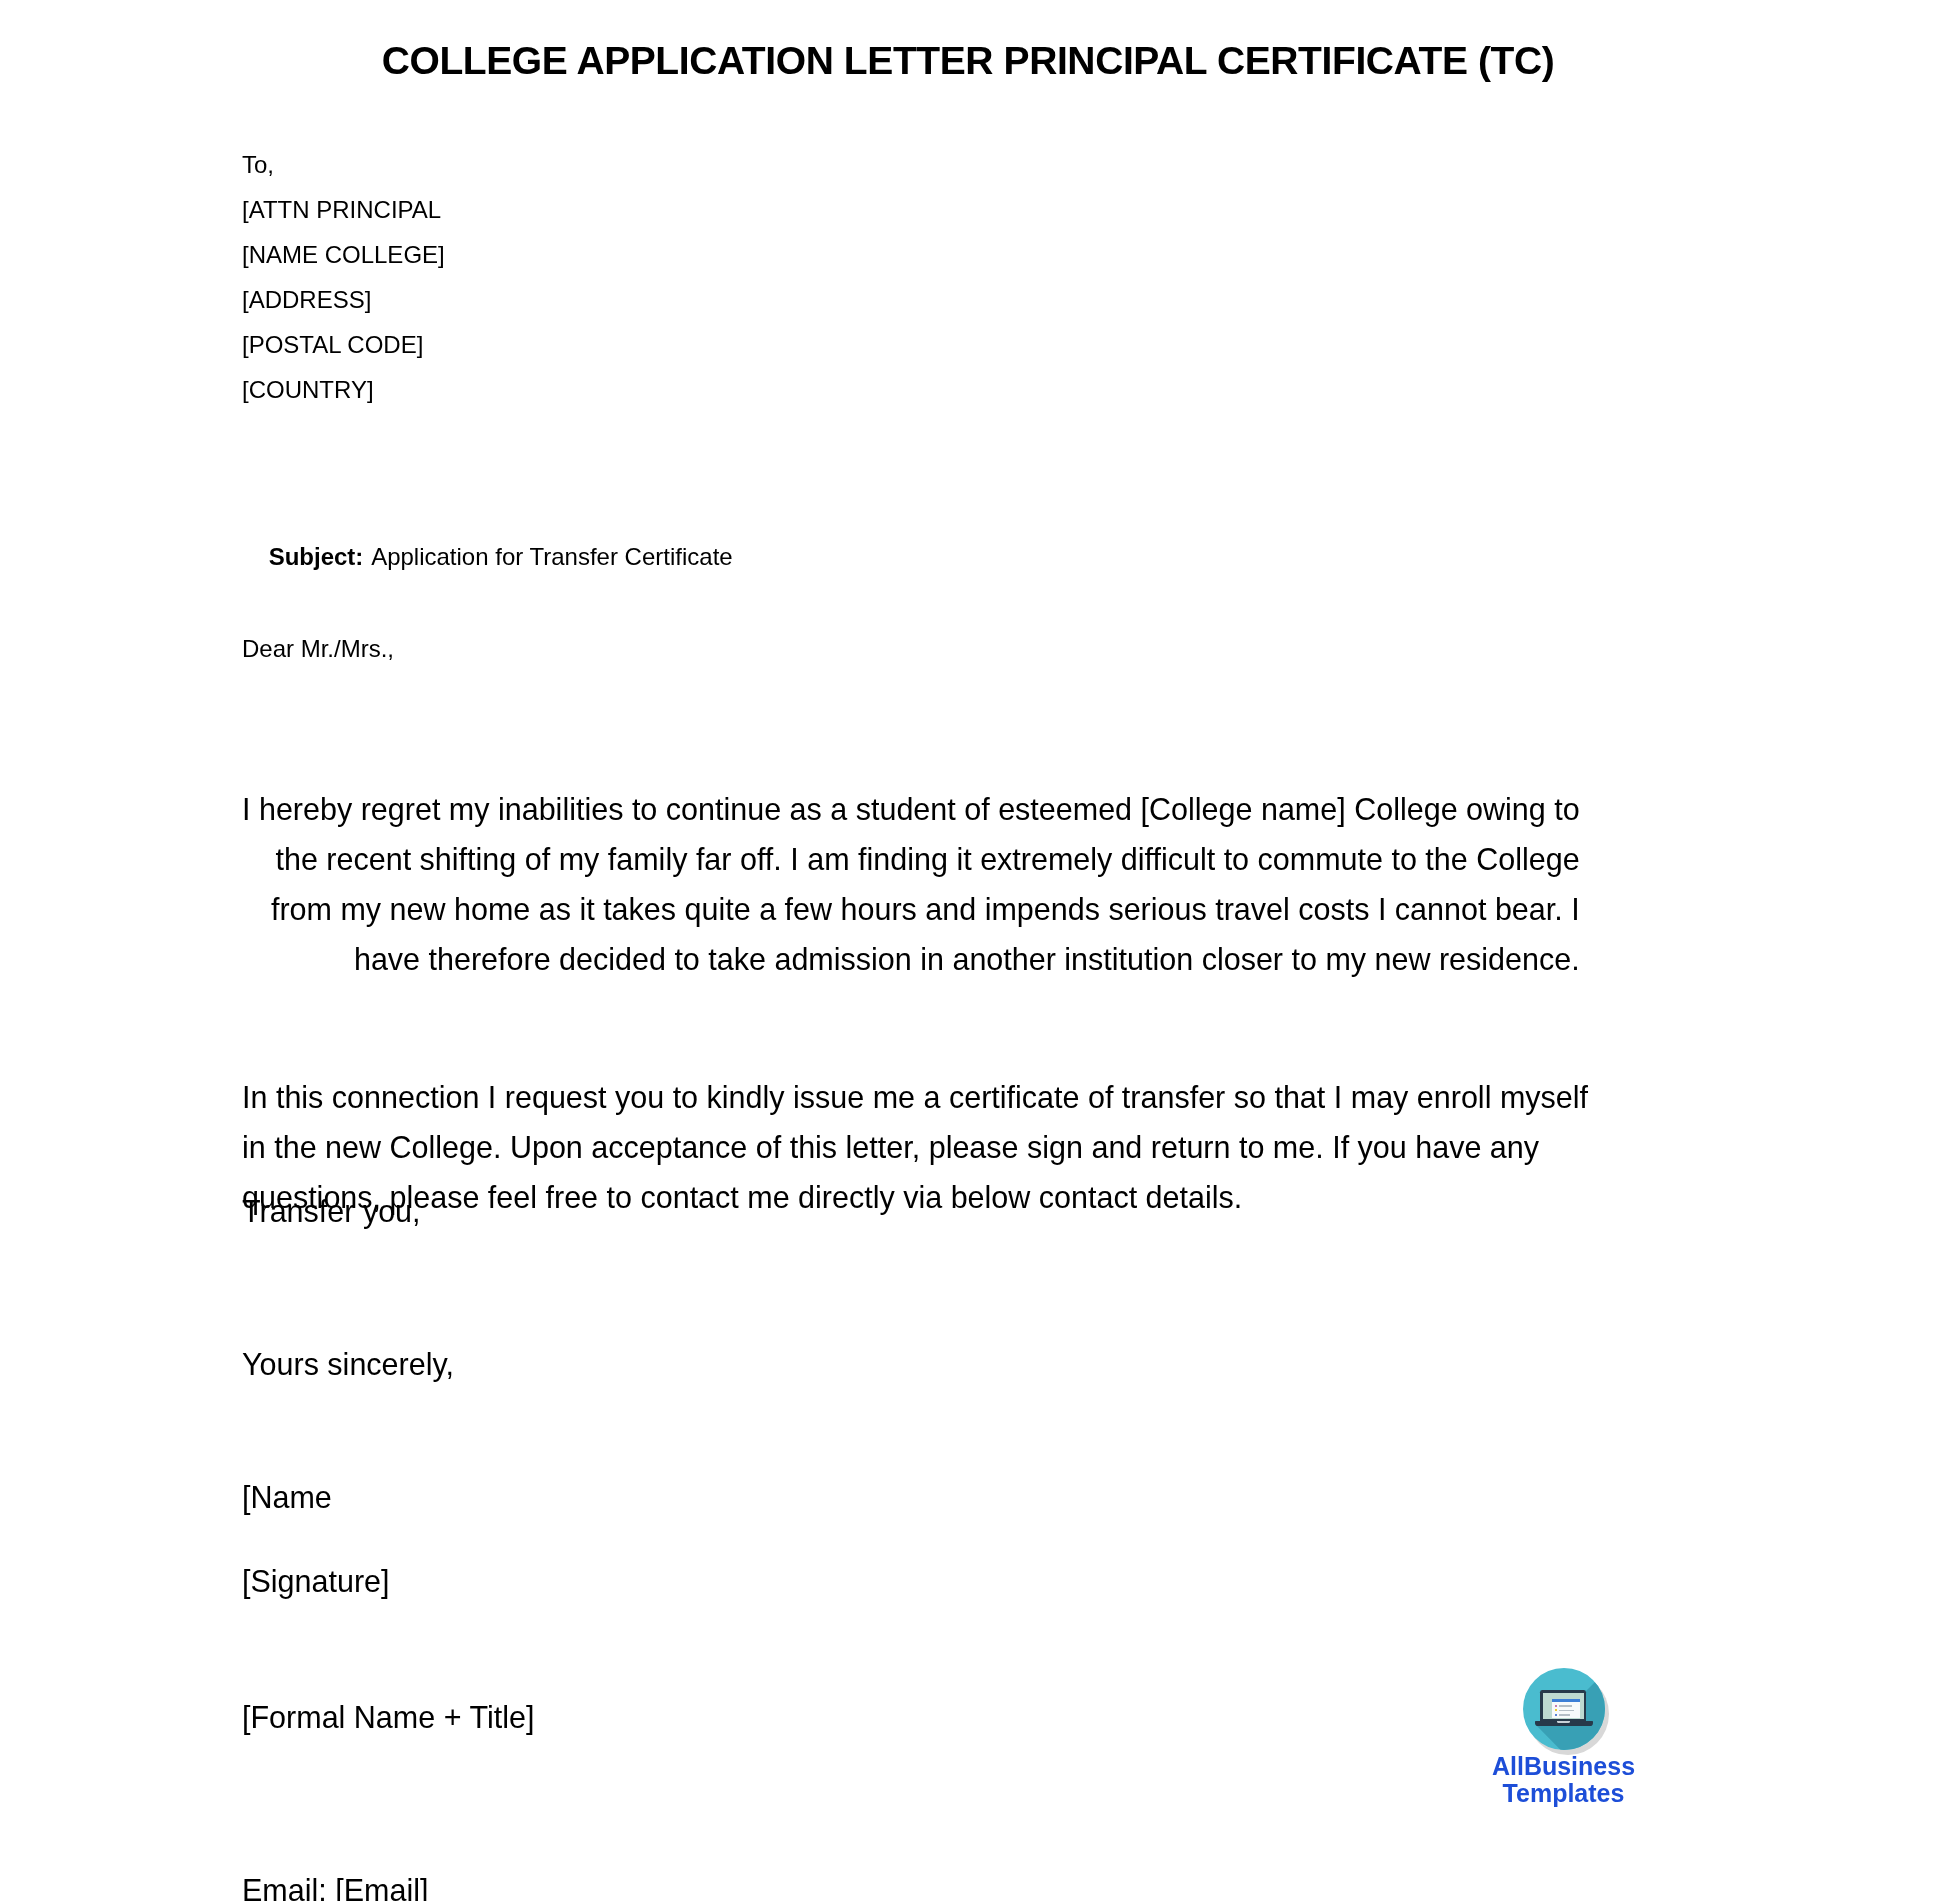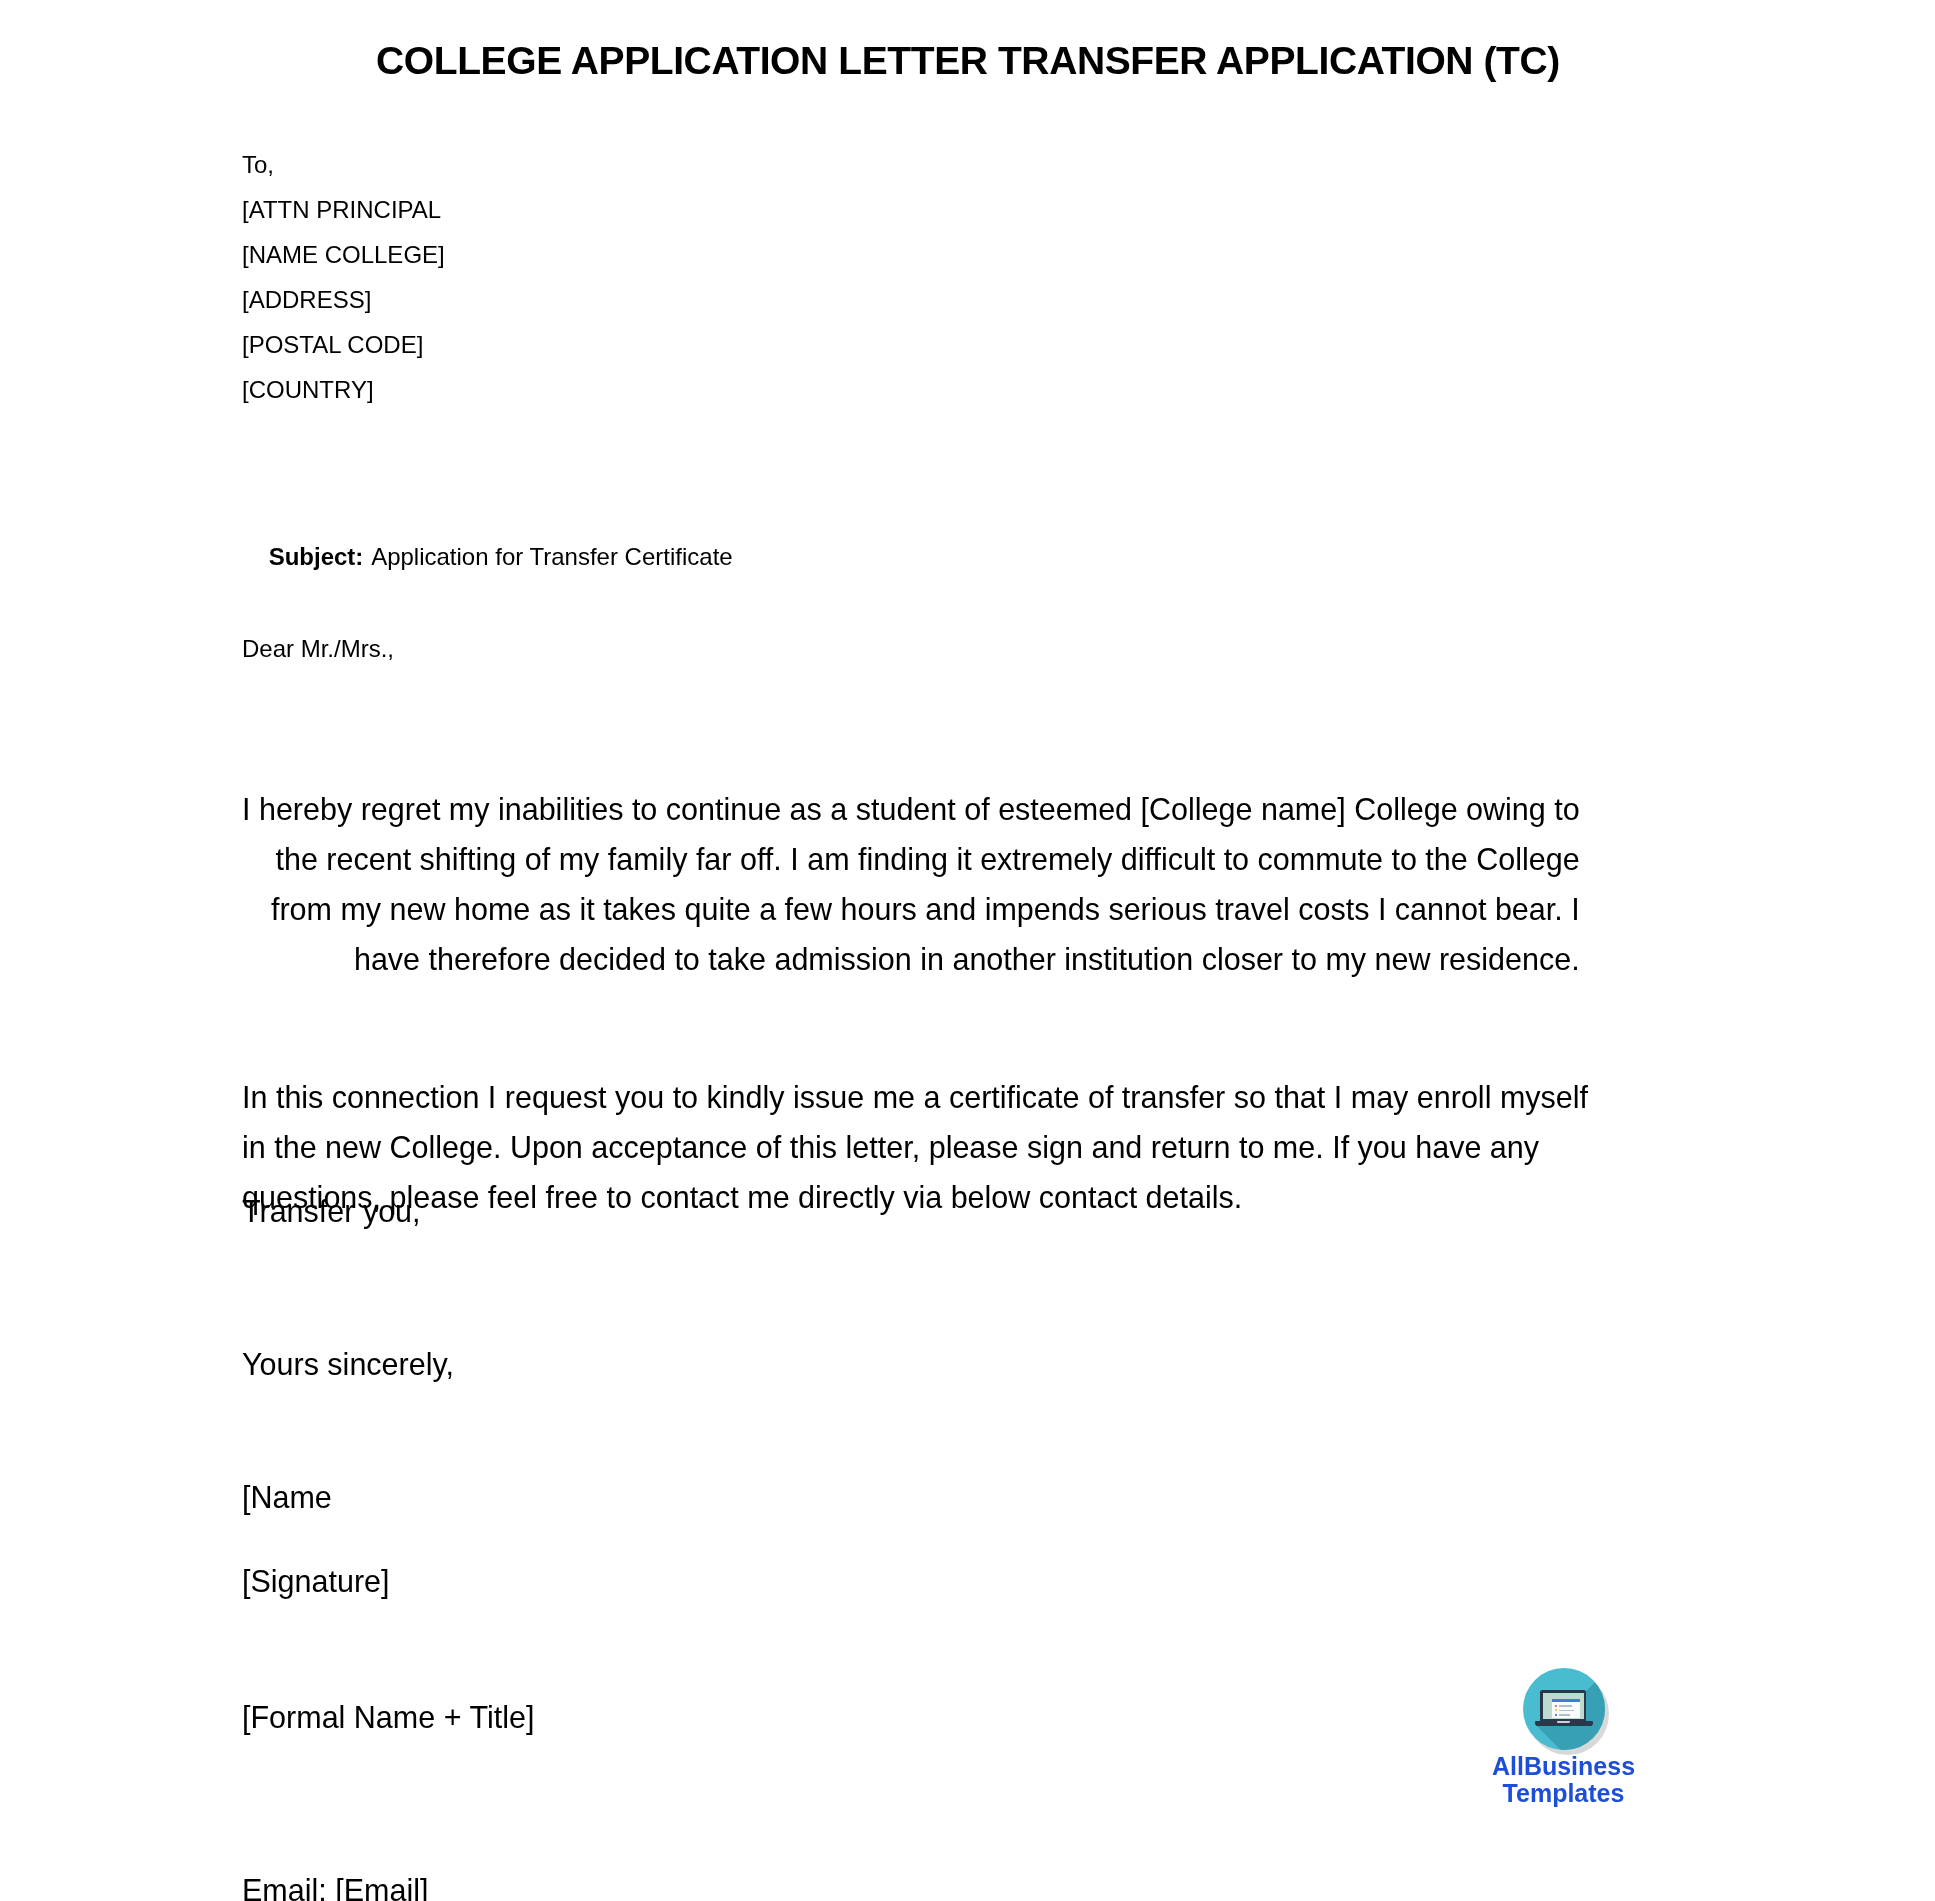--- a/index.html
+++ b/index.html
@@ -90,21 +90,21 @@
     text-align: center;
     font-size: 25px; font-weight: 600; line-height: 26.6px;
     color: #1d4ed8;
   }
 </style>
 </head>
 <body>
 
 <div class="page">
 
-  <h1 class="page-title">COLLEGE APPLICATION LETTER TRANSFER APPLICATION (TC)</h1>
+  <h1 class="page-title">COLLEGE APPLICATION LETTER PRINCIPAL CERTIFICATE (TC)</h1>
 
   <div class="abs tight address">To,
 [ATTN PRINCIPAL
 [NAME COLLEGE]
 [ADDRESS]
 [POSTAL CODE]
 [COUNTRY]</div>
 
   <div class="abs tight subject">
     <span class="lbl">Subject:</span><span class="txt">Application for Transfer Certificate</span>

